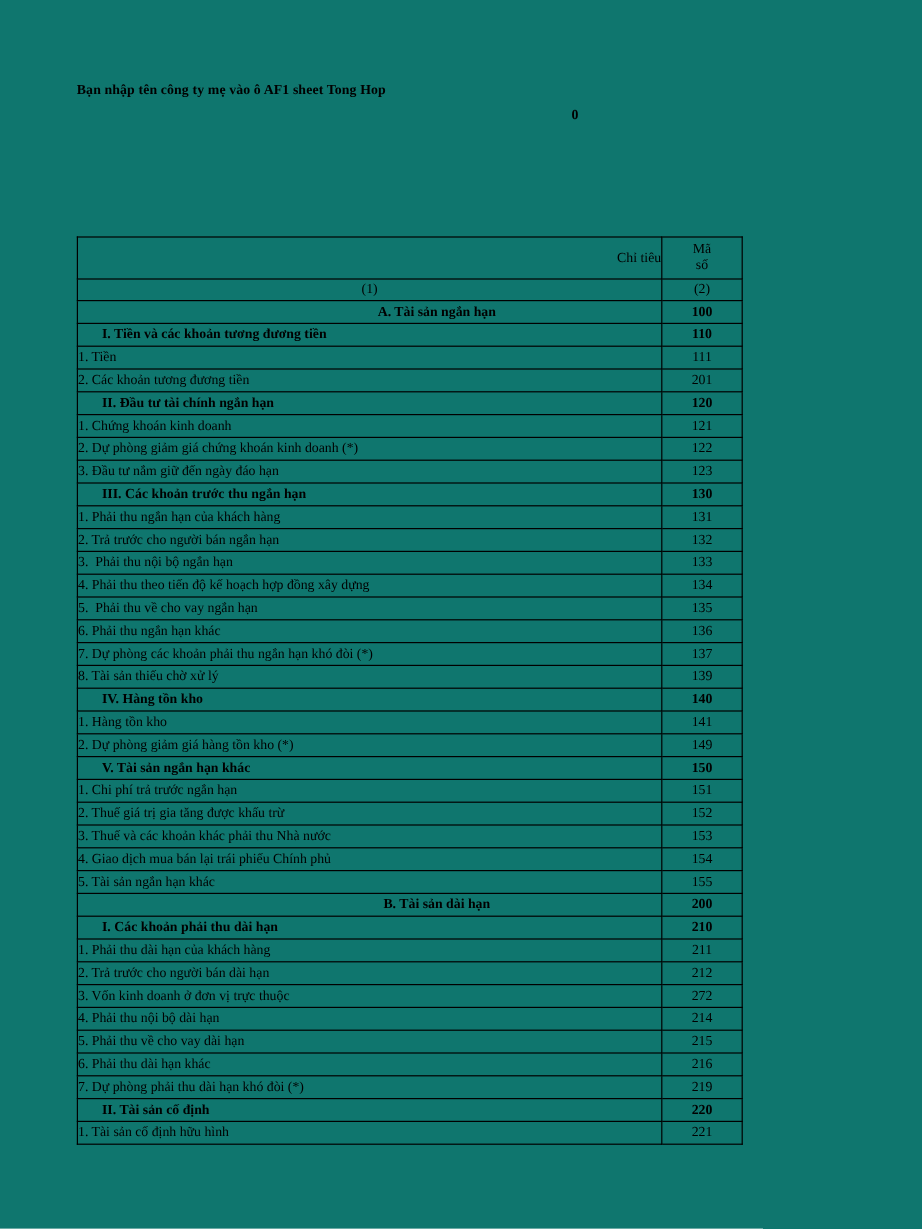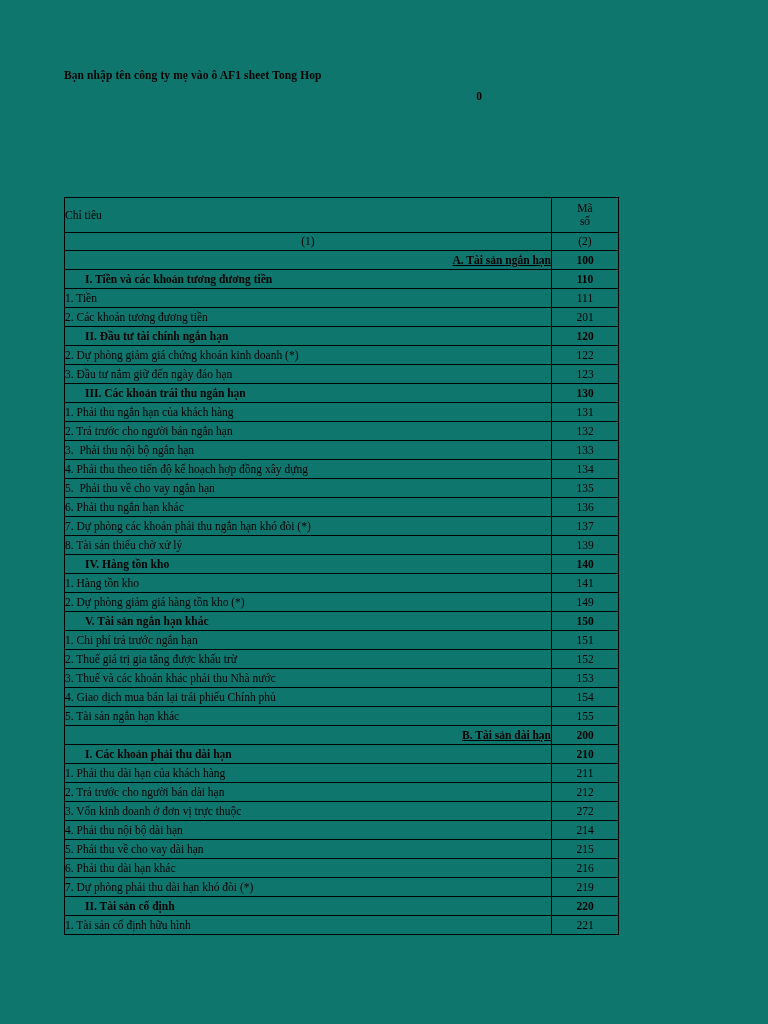--- a/index.html
+++ b/index.html
@@ -73,21 +73,21 @@
     padding: 0;
     vertical-align: middle;
     font-weight: normal;
     font-size: 11.5px;
     line-height: 13px;
   }
 
   
   .hdr-label {
     height: 34px;
-    text-align: left;
+    text-align: right;
     font-weight: bold;
     font-size: 12.5px;
   }
   .hdr-code {
     height: 34px;
     text-align: center;
     font-weight: bold;
     font-size: 12.5px;
     line-height: 15px;
   }
@@ -108,23 +108,22 @@
     padding-left: 3px;
     white-space: pre;
   }
   td.code {
     text-align: center;
   }
 
   
   tr.lvl-section td.label {
     font-weight: bold;
-    text-align: right;
+    text-align: center;
     padding-left: 112px;
-    text-decoration: underline;
   }
   tr.lvl-section td.code { font-weight: bold; }
 
   tr.lvl-group td.label { font-weight: bold; padding-left: 20px; }
   tr.lvl-group td.code  { font-weight: bold; }
 
   tr.lvl-item td.label { font-weight: normal; }
   tr.lvl-item td.code  { font-weight: normal; }
 </style>
 </head>
@@ -170,29 +169,33 @@
           </tr>
           <tr class="row lvl-item">
             <td class="label">2. Các khoản tương đương tiền</td>
             <td class="code">201</td>
           </tr>
           <tr class="row lvl-group">
             <td class="label">II. Đầu tư tài chính ngắn hạn</td>
             <td class="code">120</td>
           </tr>
           <tr class="row lvl-item">
+            <td class="label">1. Chứng khoán kinh doanh</td>
+            <td class="code">121</td>
+          </tr>
+          <tr class="row lvl-item">
             <td class="label">2. Dự phòng giảm giá chứng khoán kinh doanh (*)</td>
             <td class="code">122</td>
           </tr>
           <tr class="row lvl-item">
             <td class="label">3. Đầu tư nắm giữ đến ngày đáo hạn</td>
             <td class="code">123</td>
           </tr>
           <tr class="row lvl-group">
-            <td class="label">III. Các khoản trái thu ngắn hạn</td>
+            <td class="label">III. Các khoản trước thu ngắn hạn</td>
             <td class="code">130</td>
           </tr>
           <tr class="row lvl-item">
             <td class="label">1. Phải thu ngắn hạn của khách hàng</td>
             <td class="code">131</td>
           </tr>
           <tr class="row lvl-item">
             <td class="label">2. Trả trước cho người bán ngắn hạn</td>
             <td class="code">132</td>
           </tr>

